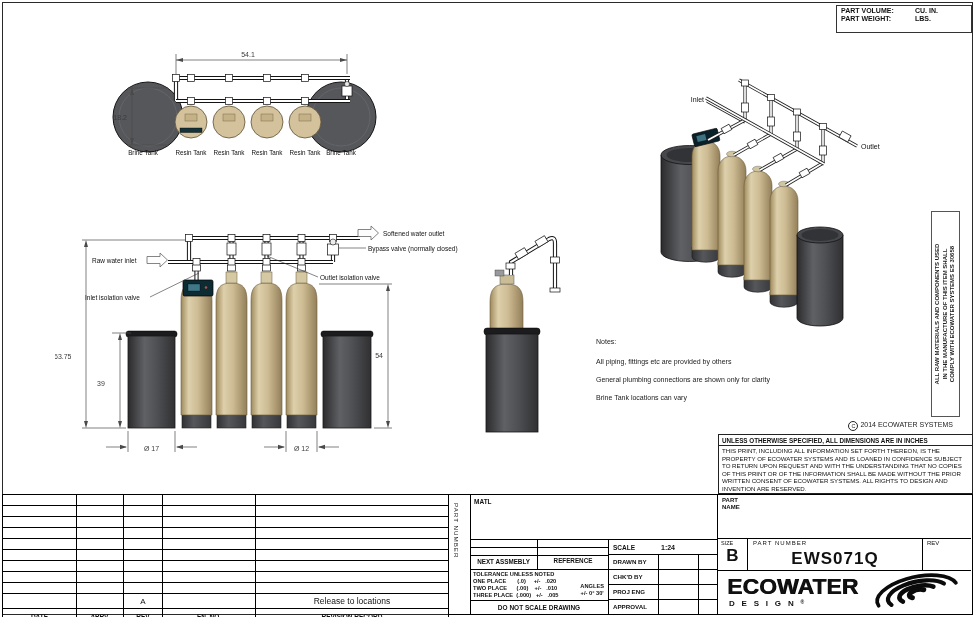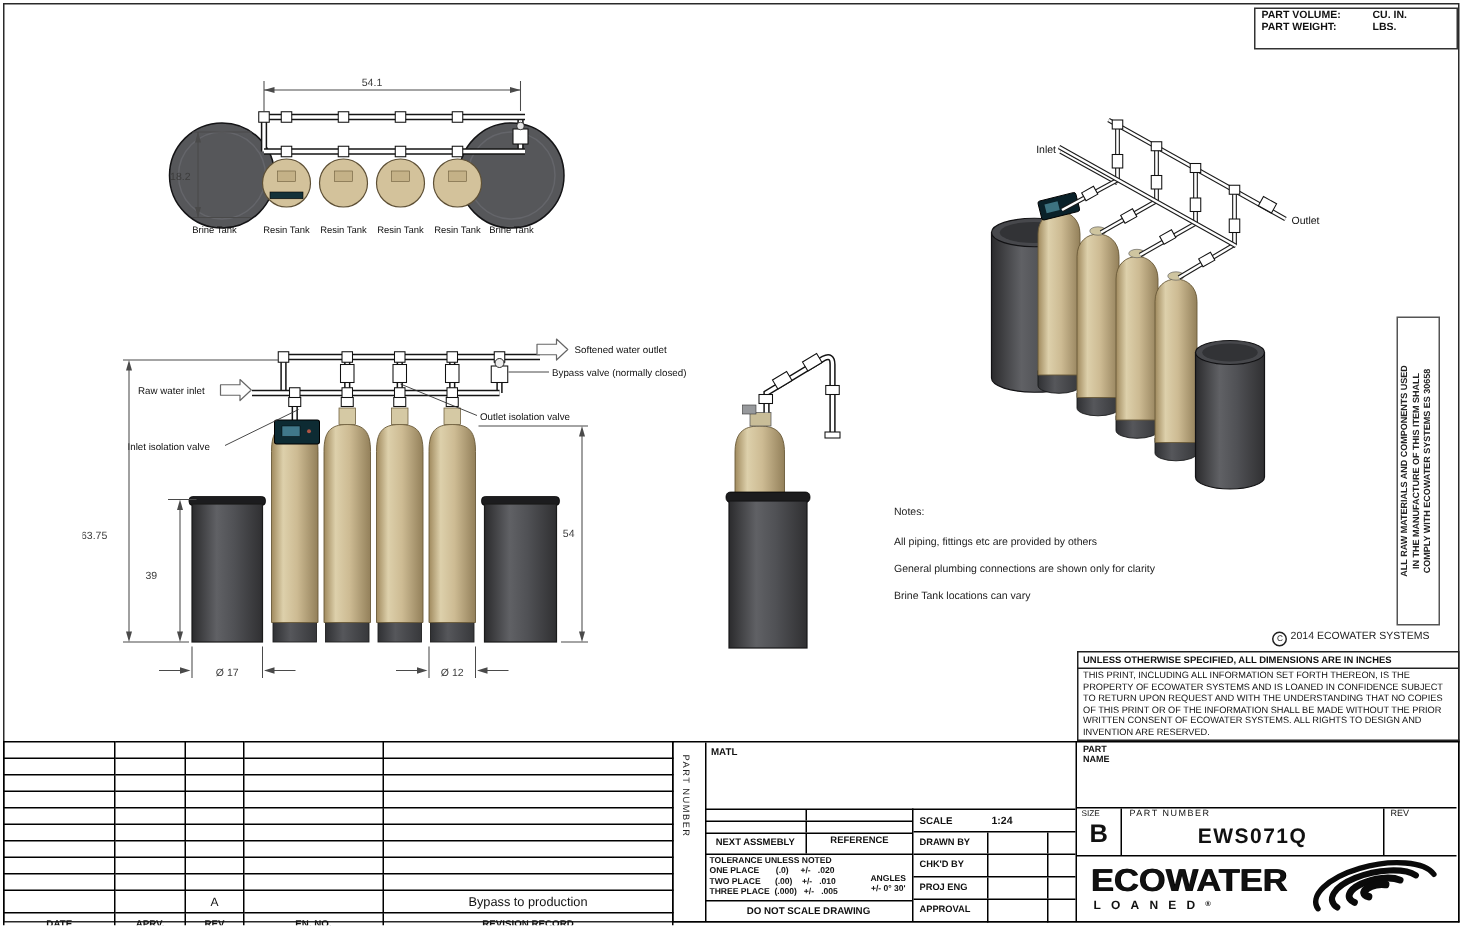--- a/index.html
+++ b/index.html
@@ -64,21 +64,21 @@
   .signRow .sc{width:39px;border-right:1px solid #000;}
   #rightBlock{left:718px;top:494px;width:255px;height:121px;border:1px solid #000;border-left:none;box-sizing:border-box;}
   #partNameCell{position:absolute;left:0;top:0;width:253px;height:44px;border-bottom:1px solid #000;box-sizing:border-box;}
   #partNameCell span{position:absolute;left:4px;top:2px;font-size:6px;line-height:7px;font-weight:bold;white-space:pre-line;}
   #sizeRow{position:absolute;left:0;top:44px;width:253px;height:32px;border-bottom:1px solid #000;display:flex;box-sizing:border-box;}
   #sizeCell{width:30px;border-right:1px solid #000;box-sizing:border-box;position:relative;}
   #sizeCell .sl{position:absolute;left:3px;top:1px;font-size:5.5px;}
   #sizeCell .sv{position:absolute;left:0;right:0;top:7px;text-align:center;font-size:17px;font-weight:bold;}
   #pnCell{width:175px;border-right:1px solid #000;box-sizing:border-box;position:relative;}
   #pnCell .pl{position:absolute;left:5px;top:1px;font-size:6px;letter-spacing:1px;}
-  #pnCell .pv{position:absolute;left:0;right:0;top:10px;text-align:center;font-size:14px;font-weight:bold;letter-spacing:1px;}
+  #pnCell .pv{position:absolute;left:0;right:0;top:10px;text-align:center;font-size:17px;font-weight:bold;letter-spacing:1px;}
   #revCell{flex:1;position:relative;}
   #revCell span{position:absolute;left:4px;top:1px;font-size:6px;}
   #logoRow{position:absolute;left:0;top:76px;width:253px;height:43px;}
   #wordmark{position:absolute;left:9px;top:4px;}
   #brandName{font-size:23px;font-weight:900;letter-spacing:0px;transform:scaleY(0.92);transform-origin:left top;
       text-shadow:0.6px 0 0 #000;display:block;}
   #brandSub{display:block;font-size:8px;font-weight:bold;letter-spacing:6.8px;margin-top:-3px;margin-left:2px;}
   #brandSub .reg{font-size:5px;letter-spacing:0;vertical-align:2px;}
   #swirl{position:absolute;right:8px;top:1px;}
   
@@ -500,21 +500,21 @@
           <td></td>
           <td></td>
           <td></td>
           <td></td>
         </tr>
     <tr class="ar">
       <td></td>
           <td></td>
       <td>A</td>
       <td></td>
-      <td class="rec">Bypass to production</td>
+      <td class="rec">Release to locations</td>
     </tr>
     <tr class="hr">
       <td>DATE</td>
       <td>APRV.</td>
       <td>REV</td>
       <td>EN. NO.</td>
       <td>REVISION RECORD</td>
     </tr>
   </tbody>
     </table>
@@ -593,21 +593,21 @@
         <span class="pl">PART  NUMBER</span>
         <span class="pv">EWS071Q</span>
       </div>
       <div id="revCell">
         <span>REV</span>
       </div>
     </div>
     <div id="logoRow">
       <div id="wordmark">
         <span id="brandName">ECOWATER</span>
-        <span id="brandSub"><span>LOANED</span><span class="reg">®</span></span>
+        <span id="brandSub"><span>DESIGN</span><span class="reg">®</span></span>
       </div>
       <svg id="swirl" width="92" height="42" viewBox="0 0 100 46">
         <g transform="rotate(-12 50 23)" fill="none" stroke="#0a0a0a" stroke-linecap="round">
           <path d="M6,28 A44,19 0 1 1 94,21" stroke-width="4"></path>
           <path d="M20,30 A31,13 0 1 1 81,19" stroke-width="4.5"></path>
           <path d="M33,29 A19,8 0 1 1 69,20" stroke-width="5"></path>
           <path d="M44,27 A9,4 0 1 1 58,21" stroke-width="5.5"></path>
         </g>
       </svg>
     </div>

